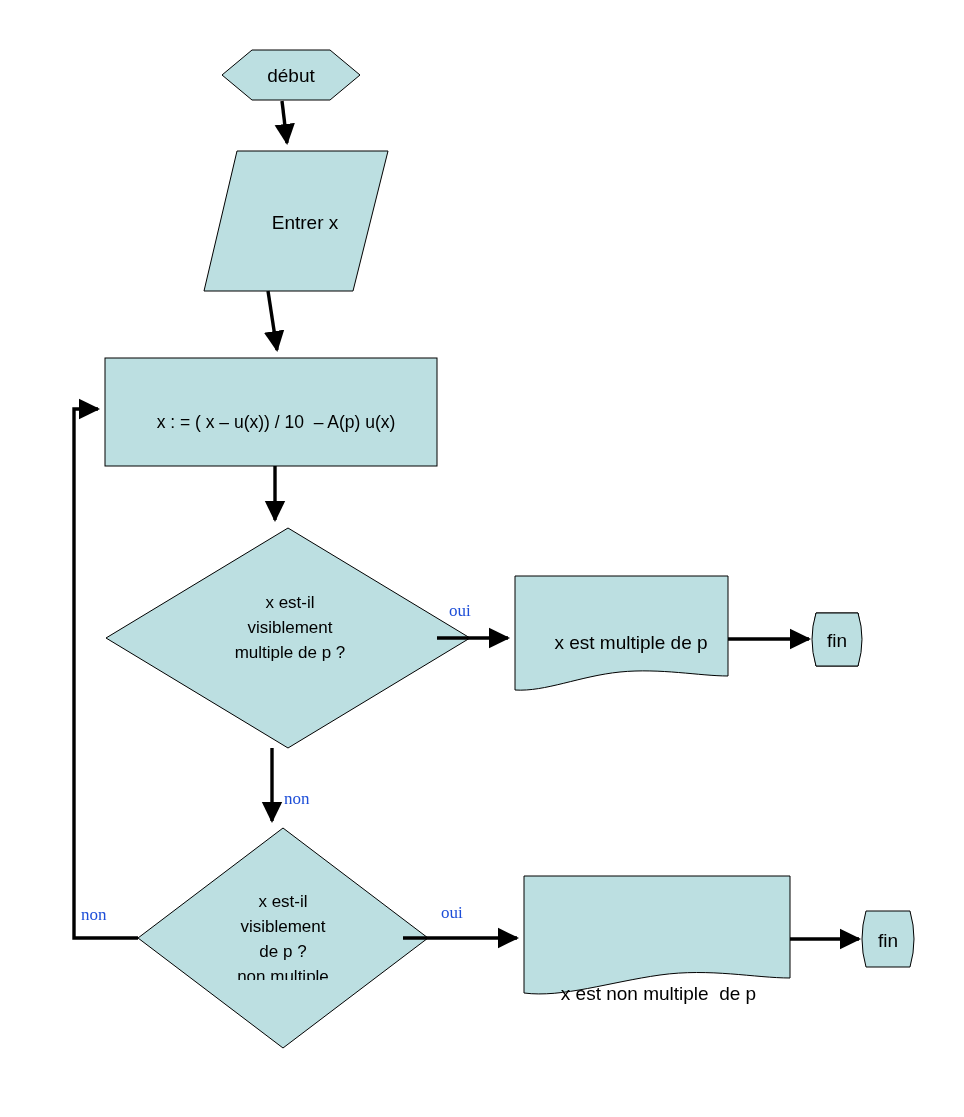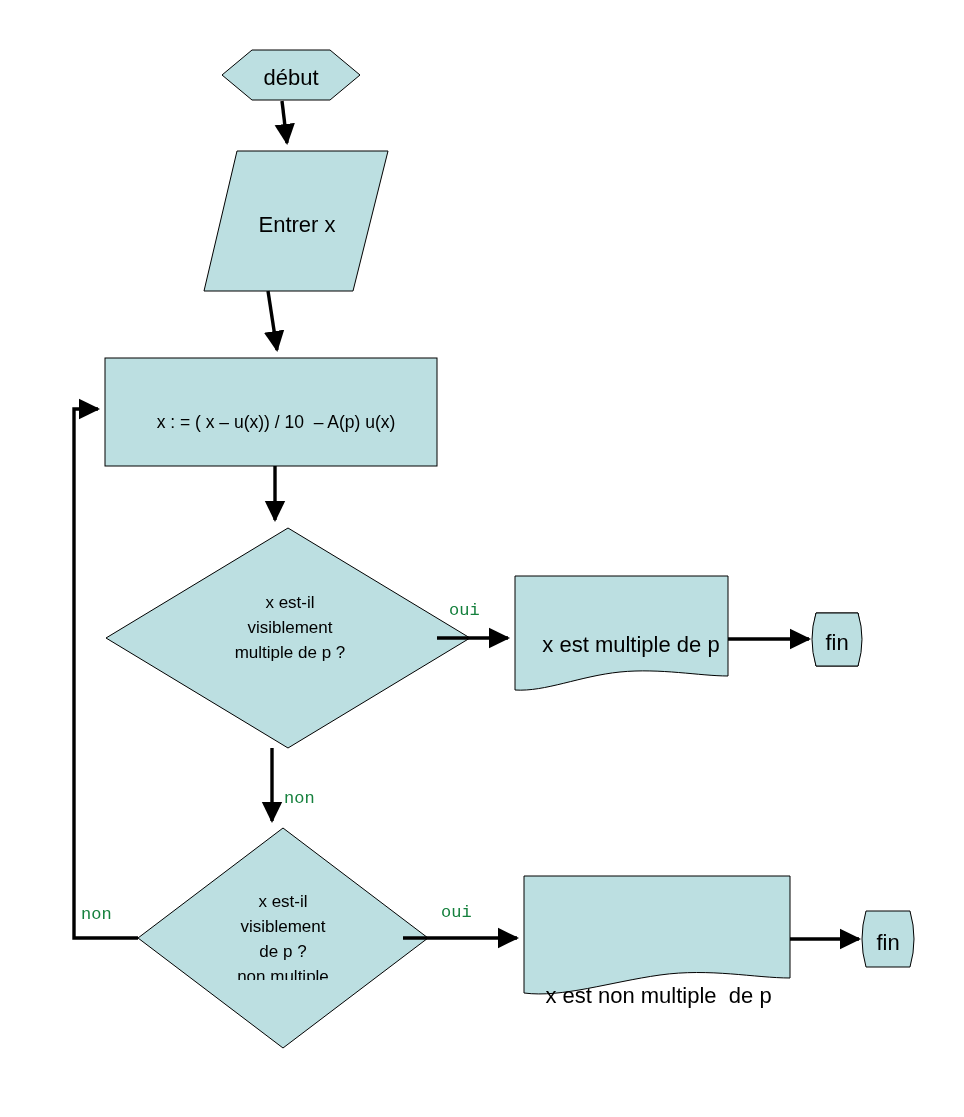--- a/index.html
+++ b/index.html
@@ -32,32 +32,32 @@
   }
   .conn {
     stroke: #000000;
     stroke-width: 3.4;
     fill: none;
     stroke-linecap: butt;
   }
   .node-text {
     position: absolute;
     font-family: "Liberation Sans", sans-serif;
-    font-size: 22px;
+    font-size: 19px;
     color: #000000;
     line-height: 1.30;
     text-align: center;
     white-space: pre;
     pointer-events: none;
   }
   .edge-label {
     position: absolute;
-    font-family: Liberation Mono, monospace;
+    font-family: Liberation Serif, serif;
     font-size: 17px;
-    color: #15803d;
+    color: #1d4ed8;
     white-space: pre;
   }
 </style>
 </head>
 <body>
 
 <div id="canvas">
 
   <svg id="flow-svg" viewBox="0 0 964 1117" xmlns="http://www.w3.org/2000/svg">
     <defs>
@@ -103,21 +103,21 @@
     <line class="conn" x1="403" y1="938" x2="517" y2="938" marker-end="url(#arrowhead)"></line>
 
     <line class="conn" x1="790" y1="939" x2="859" y2="939" marker-end="url(#arrowhead)"></line>
 
     <path class="conn" d="M138,938 L74,938 L74,409 L98,409" marker-end="url(#arrowhead)"></path>
 
   </svg>
 
   <div class="node-text" style="left:222px; top:64px; width:138px;">début</div>
 
-  <div class="node-text" style="left:227px; top:211px; width:140px;">Entrer x</div>
+  <div class="node-text" style="left:235px; top:211px; width:140px;">Entrer x</div>
 
   <div class="node-text" style="left:118px; top:411px; width:316px; text-align:center; font-size:17.5px;">x : = ( x – u(x)) / 10  – A(p) u(x)</div>
 
   <div style="position:absolute; left:200px; top:591px; width:180px; text-align:center;
               font-family:'Liberation Sans',sans-serif; font-size:17px; line-height:1.47; color:#000;">
     <div>x est-il</div>
     <div>visiblement</div>
     <div>multiple de p ?</div>
   </div>
 

